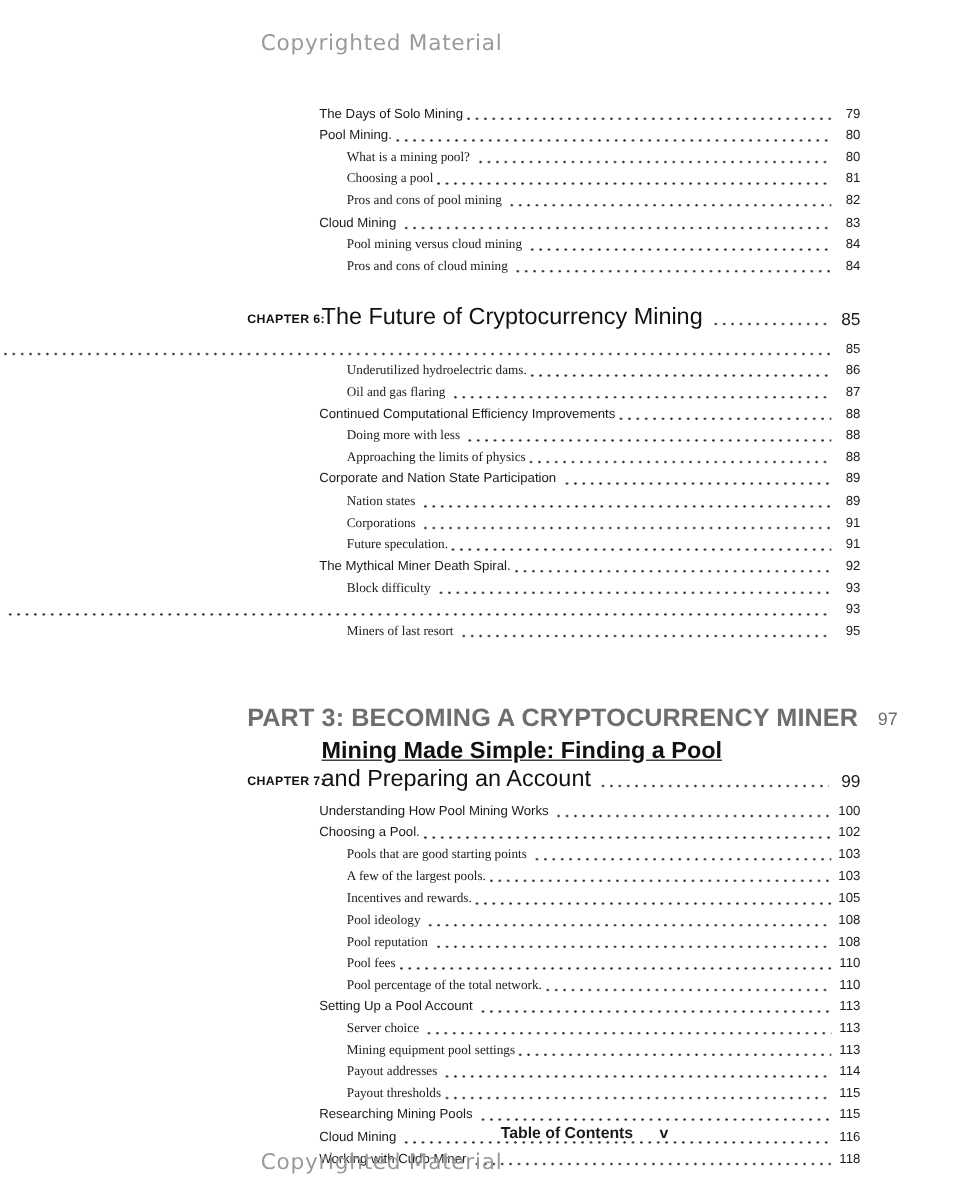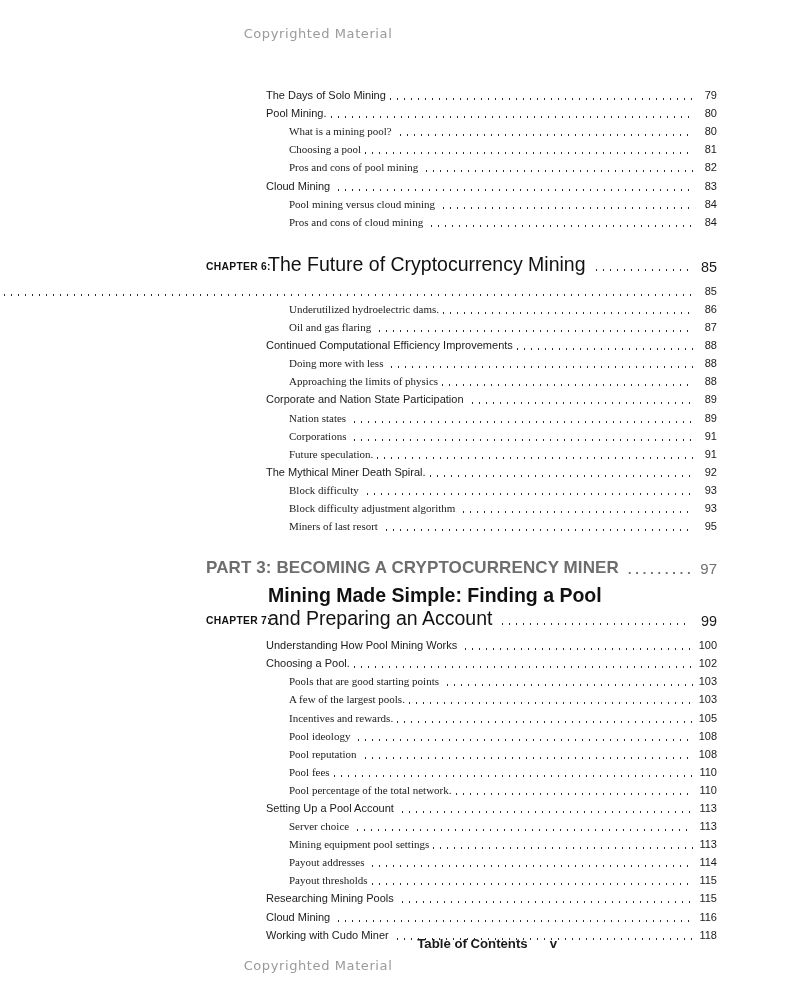--- a/index.html
+++ b/index.html
@@ -16,21 +16,21 @@
     overflow: hidden;
   }
 
   
   .watermark {
     position: absolute;
     left: 0;
     width: 636px;
     text-align: center;
     font-family: "DejaVu Sans", sans-serif;
-    font-size: 13px;
+    font-size: 18px;
     letter-spacing: 0.6px;
     color: #9a9a9a;
     white-space: nowrap;
   }
   .watermark-top { top: 26px; }
   .watermark-bottom { top: 958px; }
 
   
   .toc {
     position: absolute;
@@ -147,44 +147,46 @@
   }
 
   .chapter-multiline { display: block; padding-right: 0; }
   .chapter-multiline .title-line1 {
     margin-left: 268px;
     font-size: 19.5px;
     font-weight: bold;
     line-height: 23px;
     color: #111111;
     white-space: nowrap;
+    text-decoration: underline;
   }
   .chapter-multiline .line2row {
     display: flex;
     align-items: flex-end;
     padding-right: 83px;
     box-sizing: border-box;
   }
 
   
   .part-row {
     display: flex;
     align-items: flex-end;
     padding-right: 83px;
     box-sizing: border-box;
     color: #6e6e6e;
   }
   .part-title {
     margin-left: 206px;
-    font-size: 17px;
+    font-size: 21px;
     font-weight: bold;
     line-height: 21px;
     letter-spacing: 0.1px;
     white-space: nowrap;
     flex: 0 0 auto;
+    margin-top: 31px;
   }
   .part-row .leader {
     flex: 1 1 auto;
     position: relative;
     height: 15px;
     margin: 0 4px 0 7px;
     overflow: hidden;
   }
   .part-row .leader::before {
     content: "";
@@ -343,21 +345,20 @@
         <span class="label">The Mythical Miner Death Spiral.</span>
         <span class="leader"></span>
         <span class="pageno">92</span>
       </div>
       <div class="row lvl2 loose">
         <span class="label">Block difficulty</span>
         <span class="leader"></span>
         <span class="pageno">93</span>
       </div>
       <div class="row lvl2 loose">
-        <span class="label">Block difficulty adjustment algorithm</span>
         <span class="leader"></span>
         <span class="pageno">93</span>
       </div>
       <div class="row lvl2 loose">
         <span class="label">Miners of last resort</span>
         <span class="leader"></span>
         <span class="pageno">95</span>
       </div>
     </div>
 

